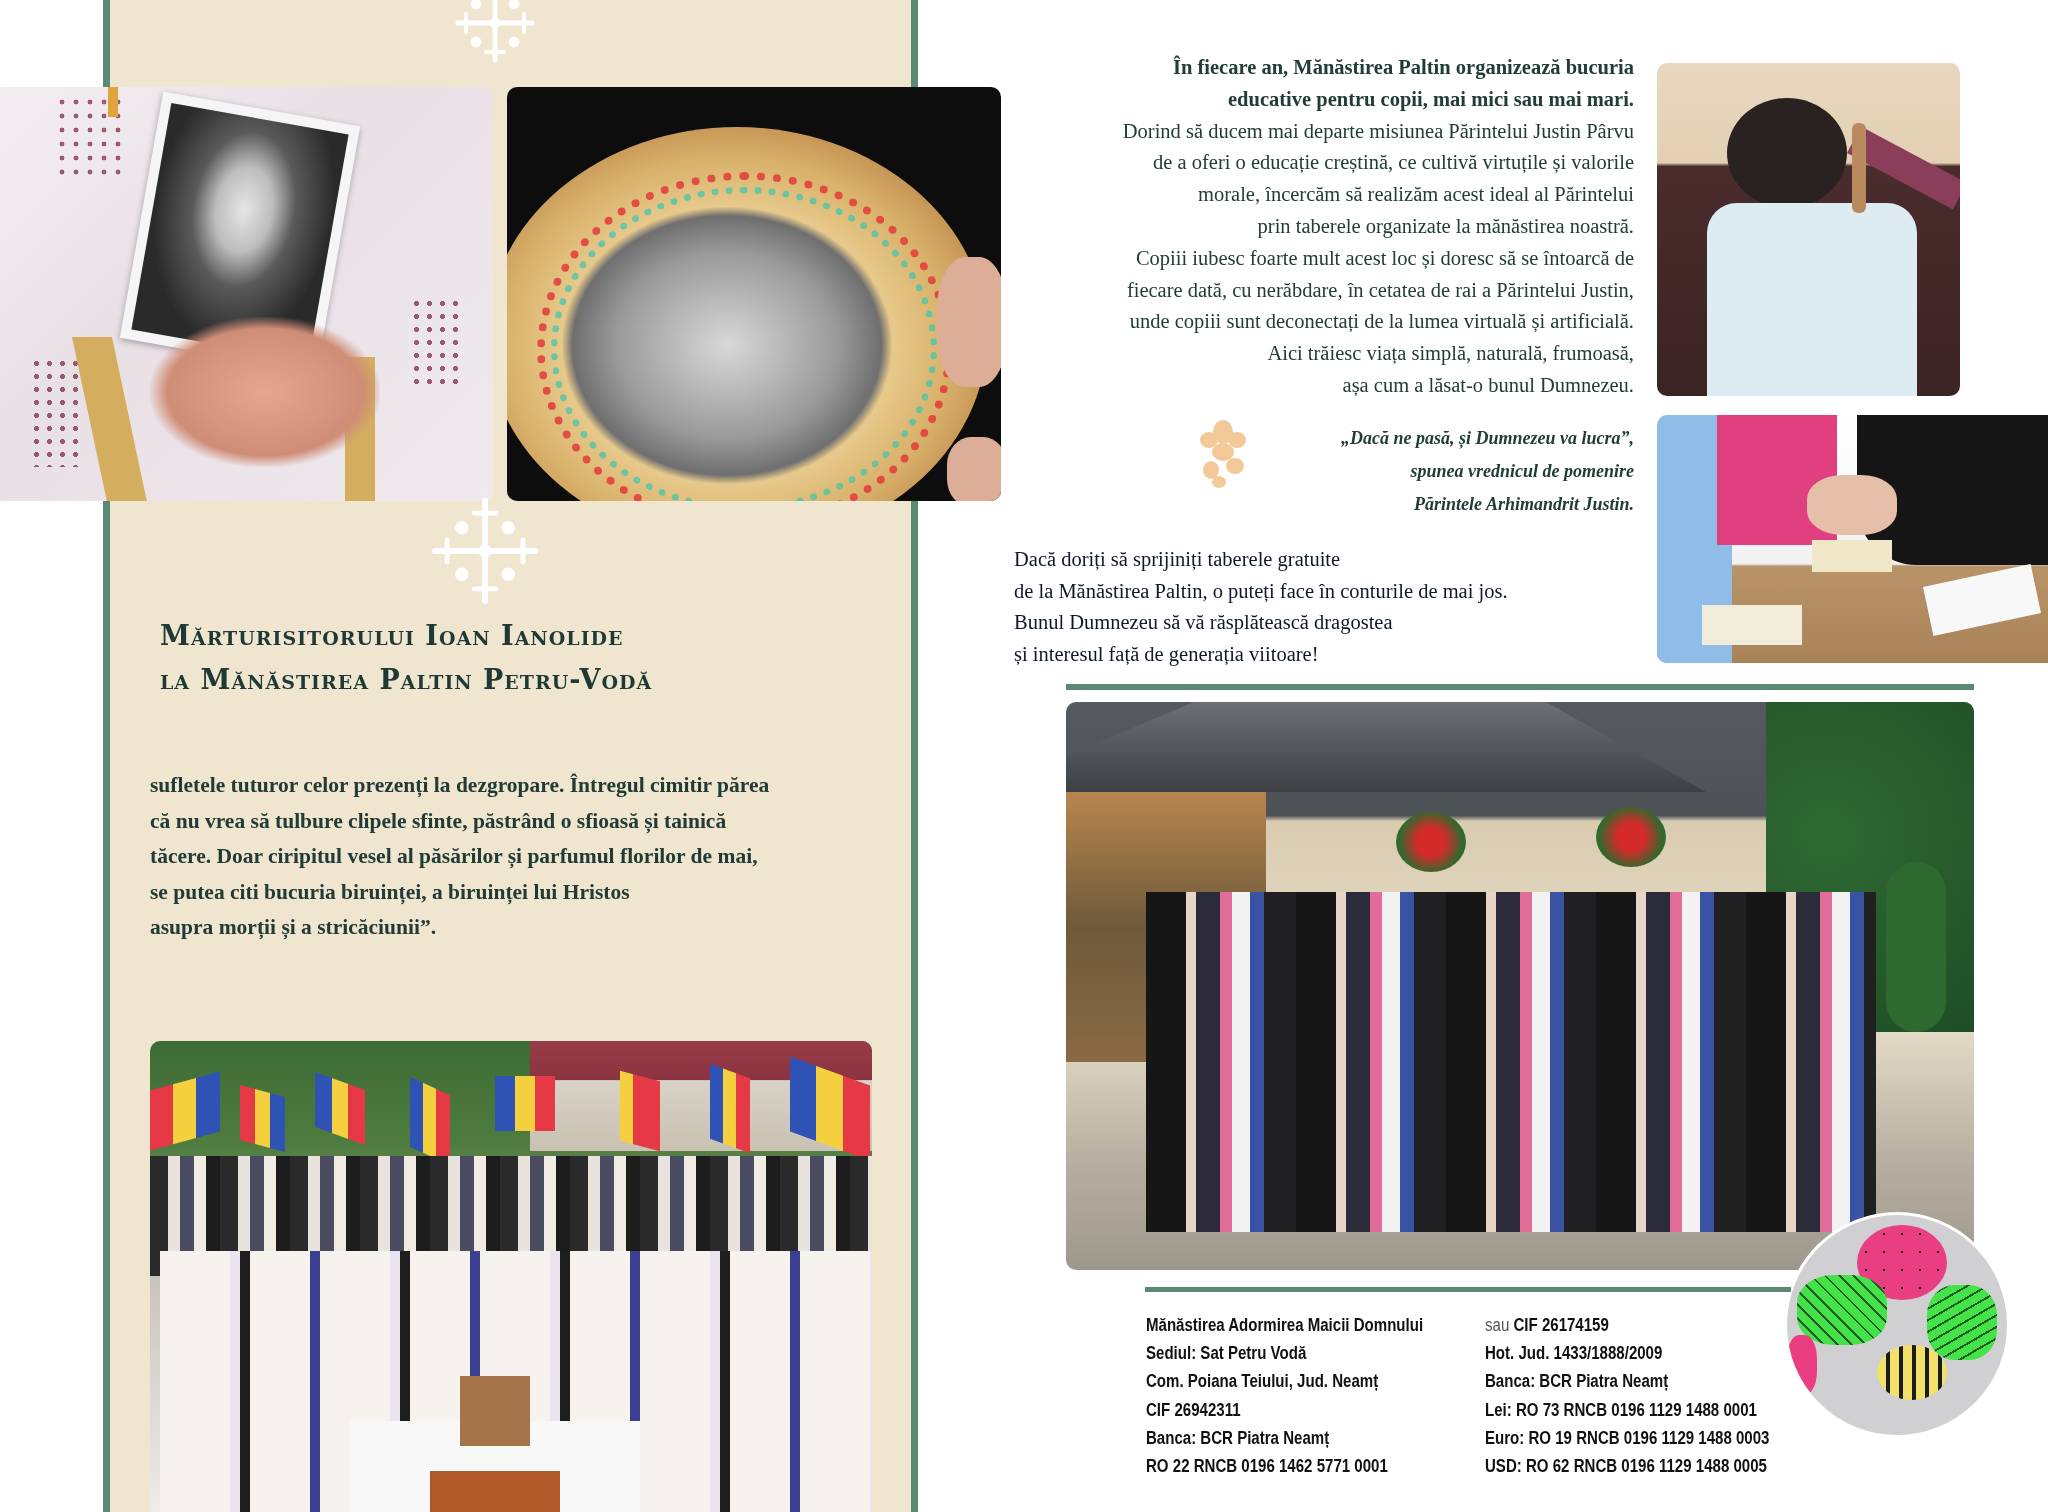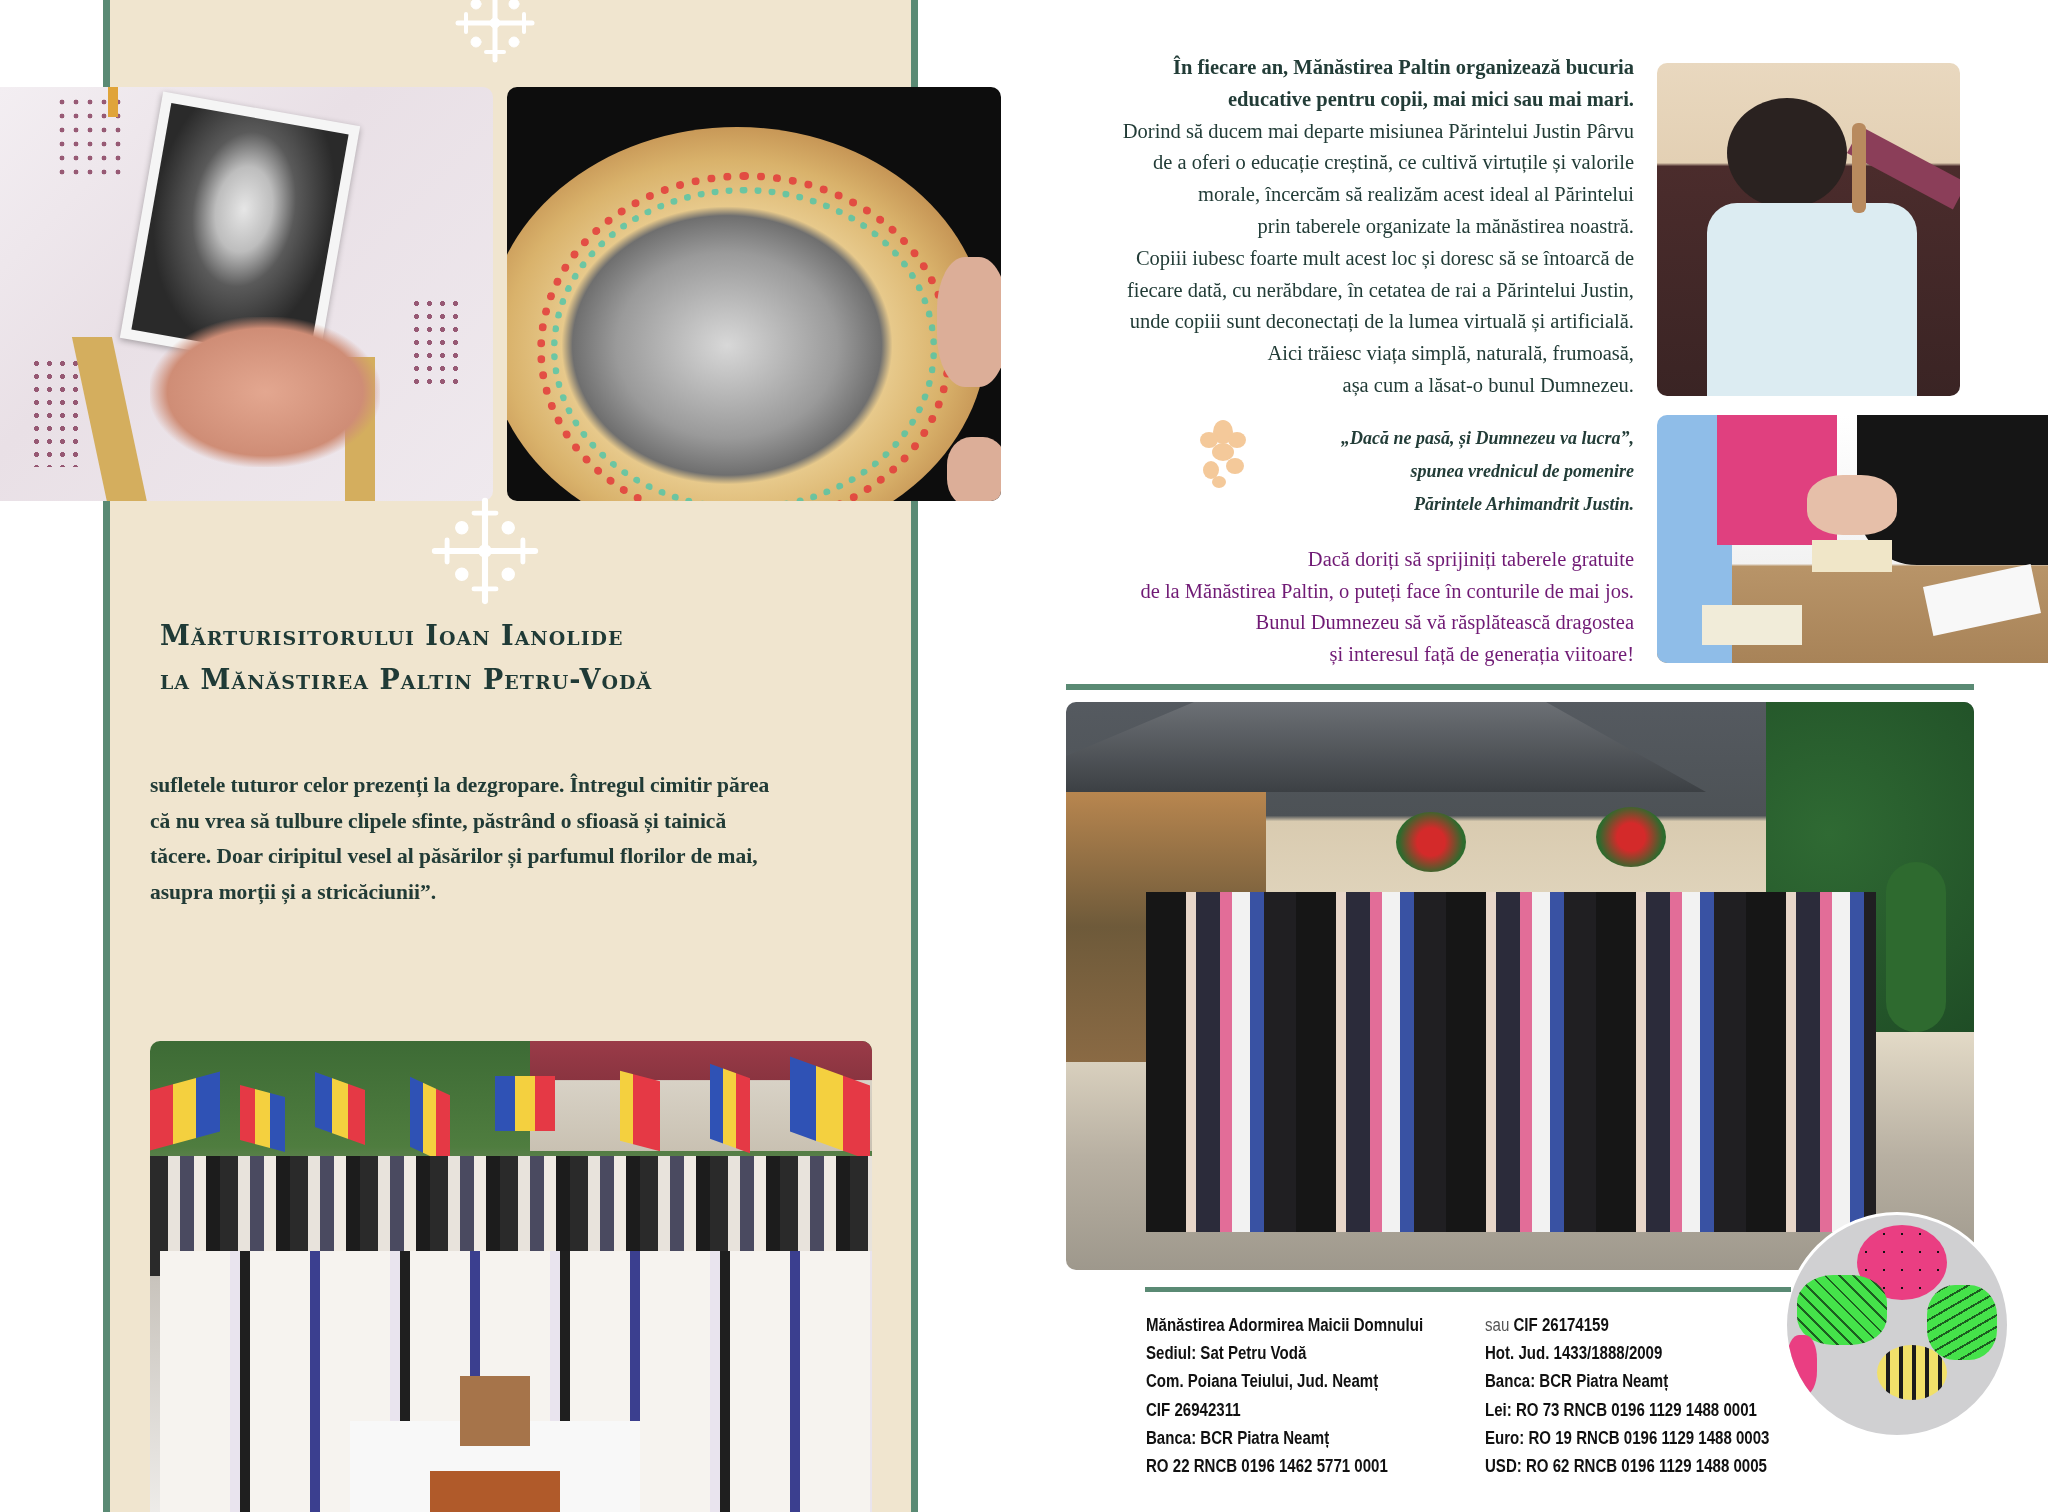--- a/index.html
+++ b/index.html
@@ -54,23 +54,23 @@
   .intro .b { font-weight: bold; }
 
   .motto {
     right: 414px; top: 422px; width: 520px; text-align: right;
     font-family: "Liberation Serif", "DejaVu Serif", serif;
     font-style: italic; font-weight: bold; font-size: 18px; line-height: 33px; color: #223c37;
   }
   .motto div { white-space: nowrap; }
 
   .support {
-    right: 414px; top: 544px; width: 620px; text-align: right;
-    font-family: "Liberation Serif", "DejaVu Serif", serif;
-    font-size: 20.5px; line-height: 31.6px; color: #701a75;
+    right: 414px; top: 544px; width: 620px; 
+    font-family: "Liberation Serif", "DejaVu Serif", serif;
+    font-size: 20.5px; line-height: 31.6px; color: #0f172a;
   }
   .support div { white-space: nowrap; }
 
   
   .bank-col {
     top: 1311px;
     font-family: "Liberation Sans", "DejaVu Sans", sans-serif;
     font-size: 17.5px; line-height: 28.2px; color: #111111;
     transform: scaleX(0.86); transform-origin: left top;
   }
@@ -146,20 +146,21 @@
 
 <div class="abs heading">
   <div>Mărturisitorului Ioan Ianolide</div>
   <div>la Mănăstirea Paltin Petru-Vodă</div>
 </div>
 
 <div class="abs quote-body">
   <div>sufletele tuturor celor prezenți la dezgropare. Întregul cimitir părea</div>
   <div>că nu vrea să tulbure clipele sfinte, păstrând o sfioasă și tainică</div>
   <div>tăcere. Doar ciripitul vesel al păsărilor și parfumul florilor de mai,</div>
+  <div>se putea citi bucuria biruinței, a biruinței lui Hristos</div>
   <div>asupra morții și a stricăciunii”.</div>
 </div>
 
 <div class="abs photo" style="left:150px; top:1041px; width:722px; height:480px; border-radius:10px 10px 0 0; background:linear-gradient(180deg,#3d6b35 0%,#4f7d3f 22%,#8a8a7e 35%,#c9c4bd 50%,#efedea 100%);">
 
   <div class="abs" style="left:380px; top:0; width:342px; height:110px; background:linear-gradient(180deg,#9a3b48 0%,#8a3440 35%,#d8d2c6 36%,#c9c1b2 100%);"></div>
 
   <div class="abs" style="left:0; top:40px; width:70px; height:60px; background:linear-gradient(90deg,#e53945 33%,#f4d03f 33% 66%,#2f52b5 66%); transform:skewY(-15deg);"></div>
   <div class="abs" style="left:90px; top:50px; width:45px; height:55px; background:linear-gradient(90deg,#e53945 33%,#f4d03f 33% 66%,#2f52b5 66%); transform:skewY(15deg);"></div>
   <div class="abs" style="left:165px; top:40px; width:50px; height:55px; background:linear-gradient(90deg,#2f52b5 33%,#f4d03f 33% 66%,#e53945 66%); transform:skewY(20deg);"></div>

